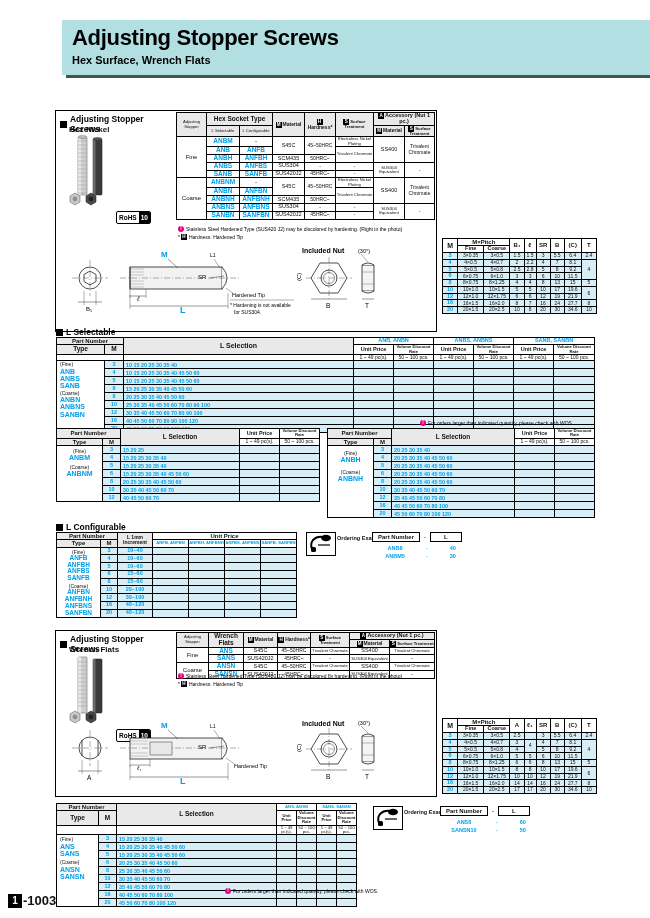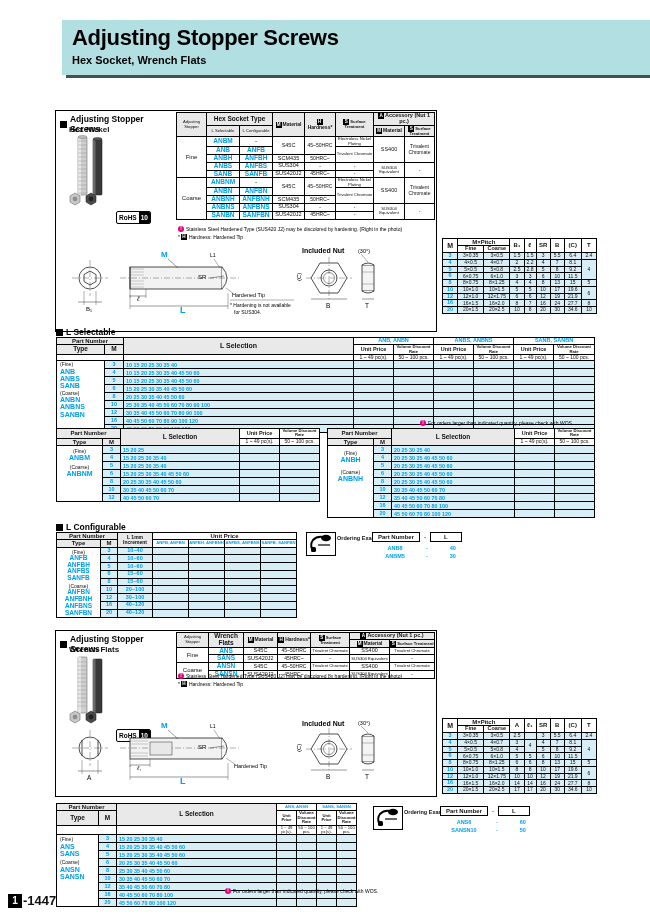--- a/index.html
+++ b/index.html
@@ -44,21 +44,21 @@
   .pn-box{border:1px solid #000;font-size:6px;font-weight:bold;padding:1px 5px;background:#fff;}
 </style>
 </head>
 <body>
 
 <div class="page">
 
   <div class="hdr-shadow"></div>
   <div class="hdr"></div>
   <div class="hdr-title">Adjusting Stopper Screws</div>
-  <div class="hdr-sub">Hex Socket, Wrench Flats</div>
+  <div class="hdr-sub">Hex Surface, Wrench Flats</div>
 
   <div style="position:absolute;left:55px;top:110px;width:380px;height:220px;border:1px solid #000;"></div>
 
   <div style="position:absolute;left:56px;top:111px;width:119px;height:112px;">
     <div class="sec-h" style="position:absolute;left:4px;top:3px;">
       <span class="blk"></span>
       <span>Adjusting Stopper Screws</span>
     </div>
     <div style="position:absolute;left:13px;top:14px;font-size:8px;font-weight:bold;">Hex Nickel</div>
 
@@ -1292,16 +1292,16 @@
     <span style="width:22px;text-align:center">60</span>
   </div>
   <div style="position:absolute;left:446px;top:827px;display:flex;gap:14px;font-size:5.5px;font-weight:bold;color:#00a0e9">
     <span style="width:36px;text-align:center">SANSN10</span>
     <span>-</span>
     <span style="width:22px;text-align:center">50</span>
   </div>
 
   <div class="footer-num">
     <span class="sq">1</span>
-    <span>-1447</span>
+    <span>-1003</span>
   </div>
 
 </div>
 
 </body></html>

